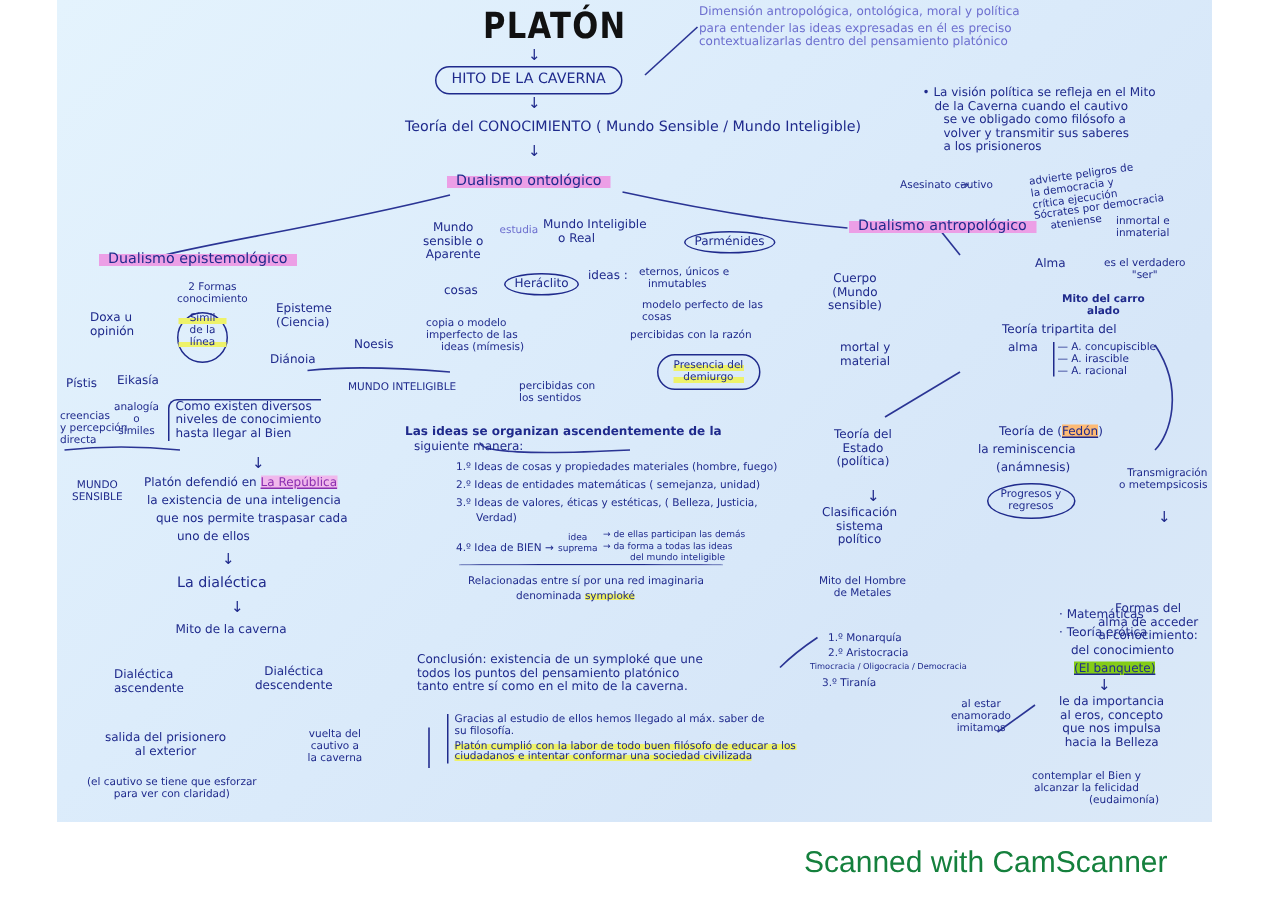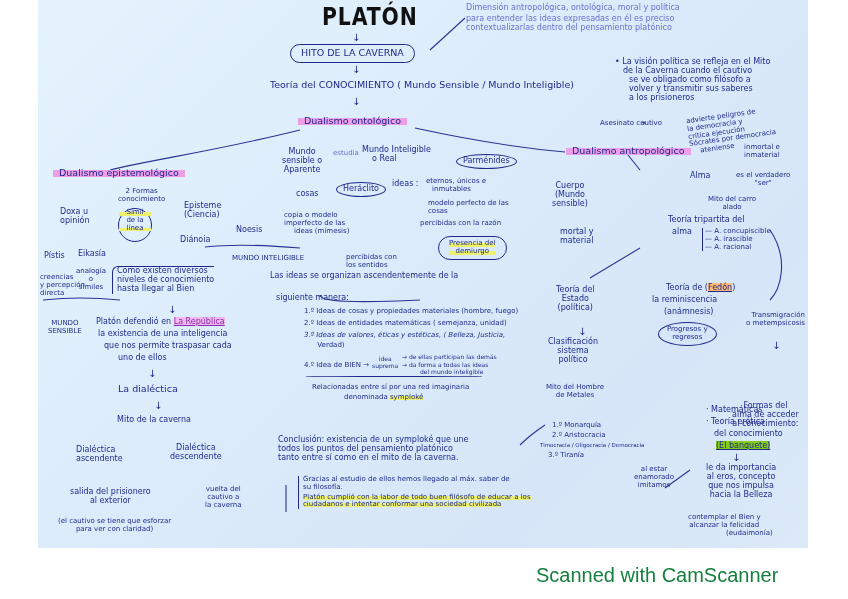--- a/index.html
+++ b/index.html
@@ -103,21 +103,21 @@
 <div style="position:absolute;left:428px;top:200px;">
   <div class="ink xs" style="position:static">modelo perfecto de las</div>
   <div class="ink xs" style="position:static">cosas</div>
 </div>
 <div class="ink xs" style="left:420px;top:220px;">percibidas con la razón</div>
 <div class="cloud" style="position:absolute;left:438px;top:236px;text-align:center;">
   <div class="ink xs yellow" style="position:static">Presencia del</div>
   <div class="ink xs yellow" style="position:static">demiurgo</div>
 </div>
 
-<div class="ink md pink" style="left:53px;top:168px;">Dualismo epistemológico</div>
+<div class="ink md pink" style="left:66px;top:168px;">Dualismo epistemológico</div>
 <div style="position:absolute;left:118px;top:188px;text-align:center;">
   <div class="ink xs" style="position:static">2 Formas</div>
   <div class="ink xs" style="position:static">conocimiento</div>
 </div>
 <div style="position:absolute;left:60px;top:208px;">
   <div class="ink sm" style="position:static">Doxa u</div>
   <div class="ink sm" style="position:static">opinión</div>
 </div>
 <div style="position:absolute;left:118px;top:208px;width:32px;height:32px;border:1.2px solid #1f2a8c;border-radius:50%;text-align:center;">
   <div class="ink xs yellow" style="position:static">Símil</div>
@@ -178,25 +178,25 @@
 <div style="position:absolute;left:205px;top:486px;text-align:center;">
   <div class="ink xs" style="position:static">vuelta del</div>
   <div class="ink xs" style="position:static">cautivo a</div>
   <div class="ink xs" style="position:static">la caverna</div>
 </div>
 <div style="position:absolute;left:58px;top:518px;text-align:center;">
   <div class="ink xs" style="position:static">(el cautivo se tiene que esforzar</div>
   <div class="ink xs" style="position:static">para ver con claridad)</div>
 </div>
 
-<div class="ink sm" style="left:270px;top:272px;">Las ideas se organizan ascendentemente de la</div>
+<div class="ink sm" style="left:270px;top:284px;font-weight:bold;">Las ideas se organizan ascendentemente de la</div>
 <div class="ink sm" style="left:276px;top:294px;">siguiente manera:</div>
 <div class="ink xs" style="left:304px;top:308px;">1.º Ideas de cosas y propiedades materiales (hombre, fuego)</div>
 <div class="ink xs" style="left:304px;top:320px;">2.º Ideas de entidades matemáticas ( semejanza, unidad)</div>
-<div class="ink xs" style="left:304px;top:332px;font-style:italic;">3.º Ideas de valores, éticas y estéticas, ( Belleza, Justicia,</div>
+<div class="ink xs" style="left:304px;top:332px;">3.º Ideas de valores, éticas y estéticas, ( Belleza, Justicia,</div>
 <div class="ink xs" style="left:304px;top:342px;">      Verdad)</div>
 <div class="ink xs" style="left:304px;top:362px;">4.º Idea de BIEN →</div>
 <div style="position:absolute;left:372px;top:356px;text-align:center;">
   <div class="ink xs" style="position:static;font-size:6px">idea</div>
   <div class="ink xs" style="position:static;font-size:6px">suprema</div>
 </div>
 <div class="ink xs" style="left:402px;top:354px;font-size:6px;">→ de ellas participan las demás</div>
 <div style="position:absolute;left:402px;top:362px;">
   <div class="ink xs" style="position:static;font-size:6px">→ da forma a todas las ideas</div>
   <div class="ink xs" style="position:static;font-size:6px;padding-left:18px">del mundo inteligible</div>
@@ -217,21 +217,21 @@
 </div>
 <div class="ink sm" style="left:690px;top:172px;">Alma</div>
 <div style="position:absolute;left:744px;top:144px;">
   <div class="ink xs" style="position:static">inmortal e</div>
   <div class="ink xs" style="position:static">inmaterial</div>
 </div>
 <div style="position:absolute;left:736px;top:172px;text-align:center;">
   <div class="ink xs" style="position:static">es el verdadero</div>
   <div class="ink xs" style="position:static">"ser"</div>
 </div>
-<div style="position:absolute;left:708px;top:196px;text-align:center;">
+<div style="position:absolute;left:708px;top:196px;text-align:center;font-weight:bold;">
   <div class="ink xs" style="position:static">Mito del carro</div>
   <div class="ink xs" style="position:static">alado</div>
 </div>
 <div class="ink sm" style="left:668px;top:216px;">Teoría tripartita del</div>
 <div class="ink sm" style="left:672px;top:228px;">alma</div>
 <div style="position:absolute;left:702px;top:228px;border-left:1.2px solid #1f2a8c;padding-left:2px;">
   <div class="ink xs" style="position:static">— A. concupiscible</div>
   <div class="ink xs" style="position:static">— A. irascible</div>
   <div class="ink xs" style="position:static">— A. racional</div>
 </div>

